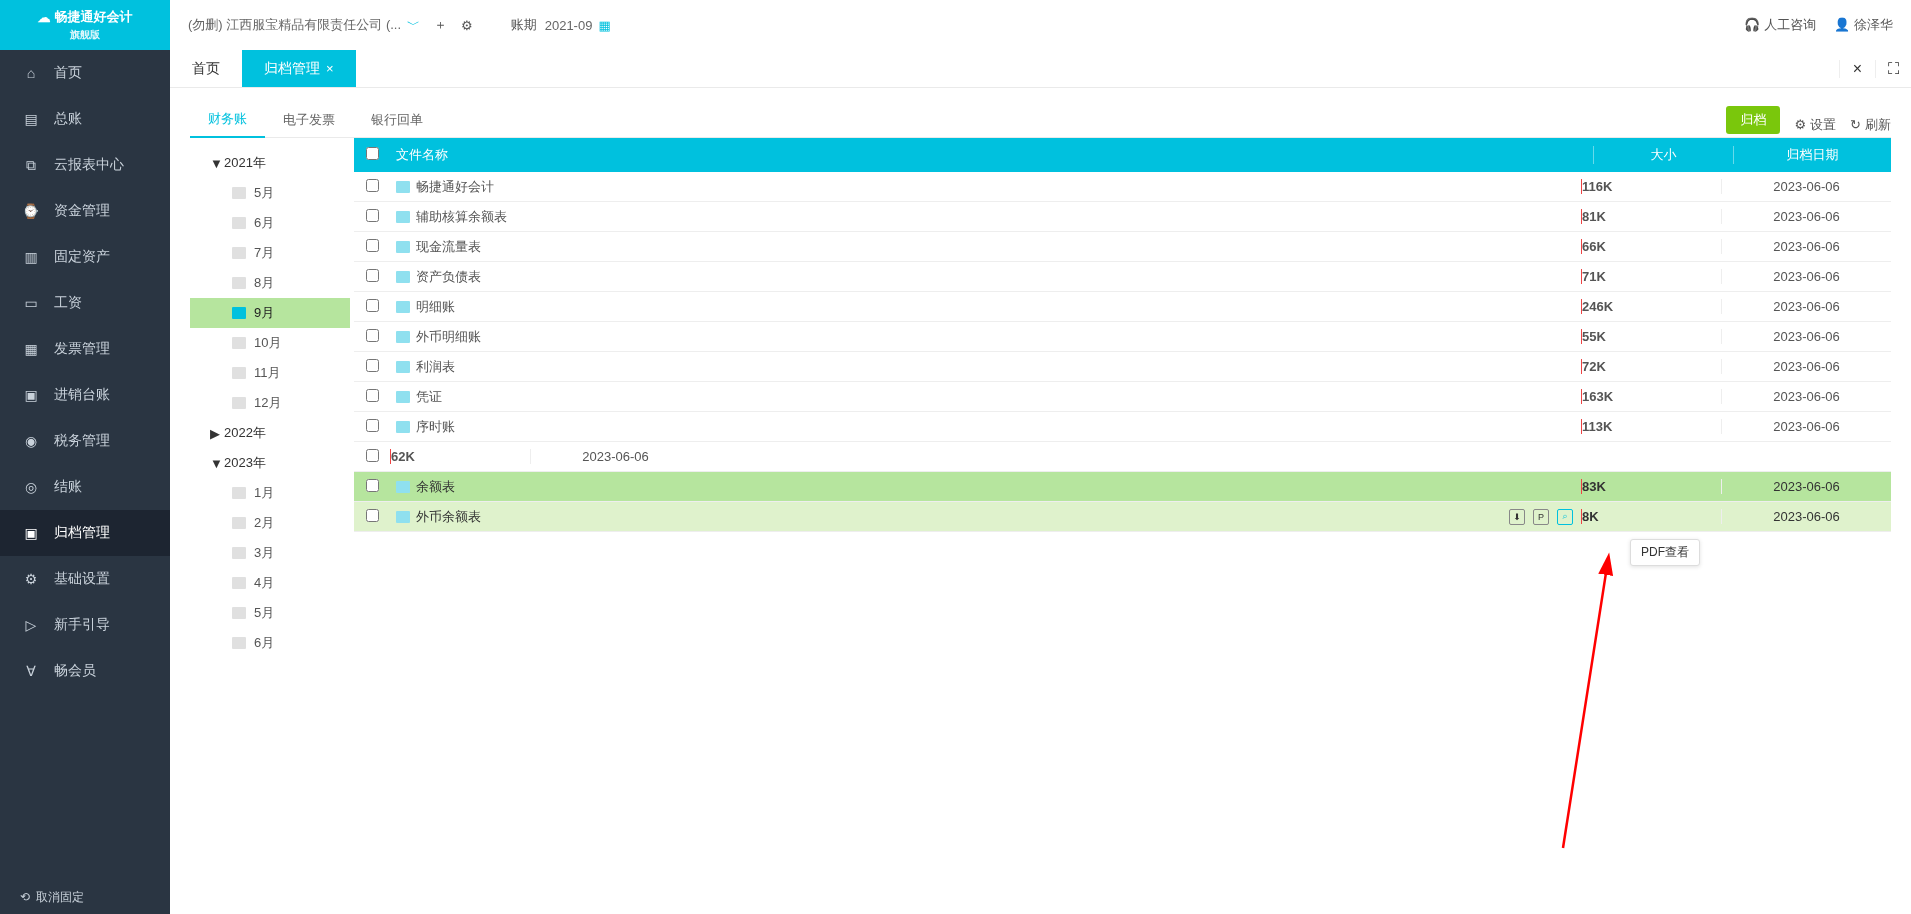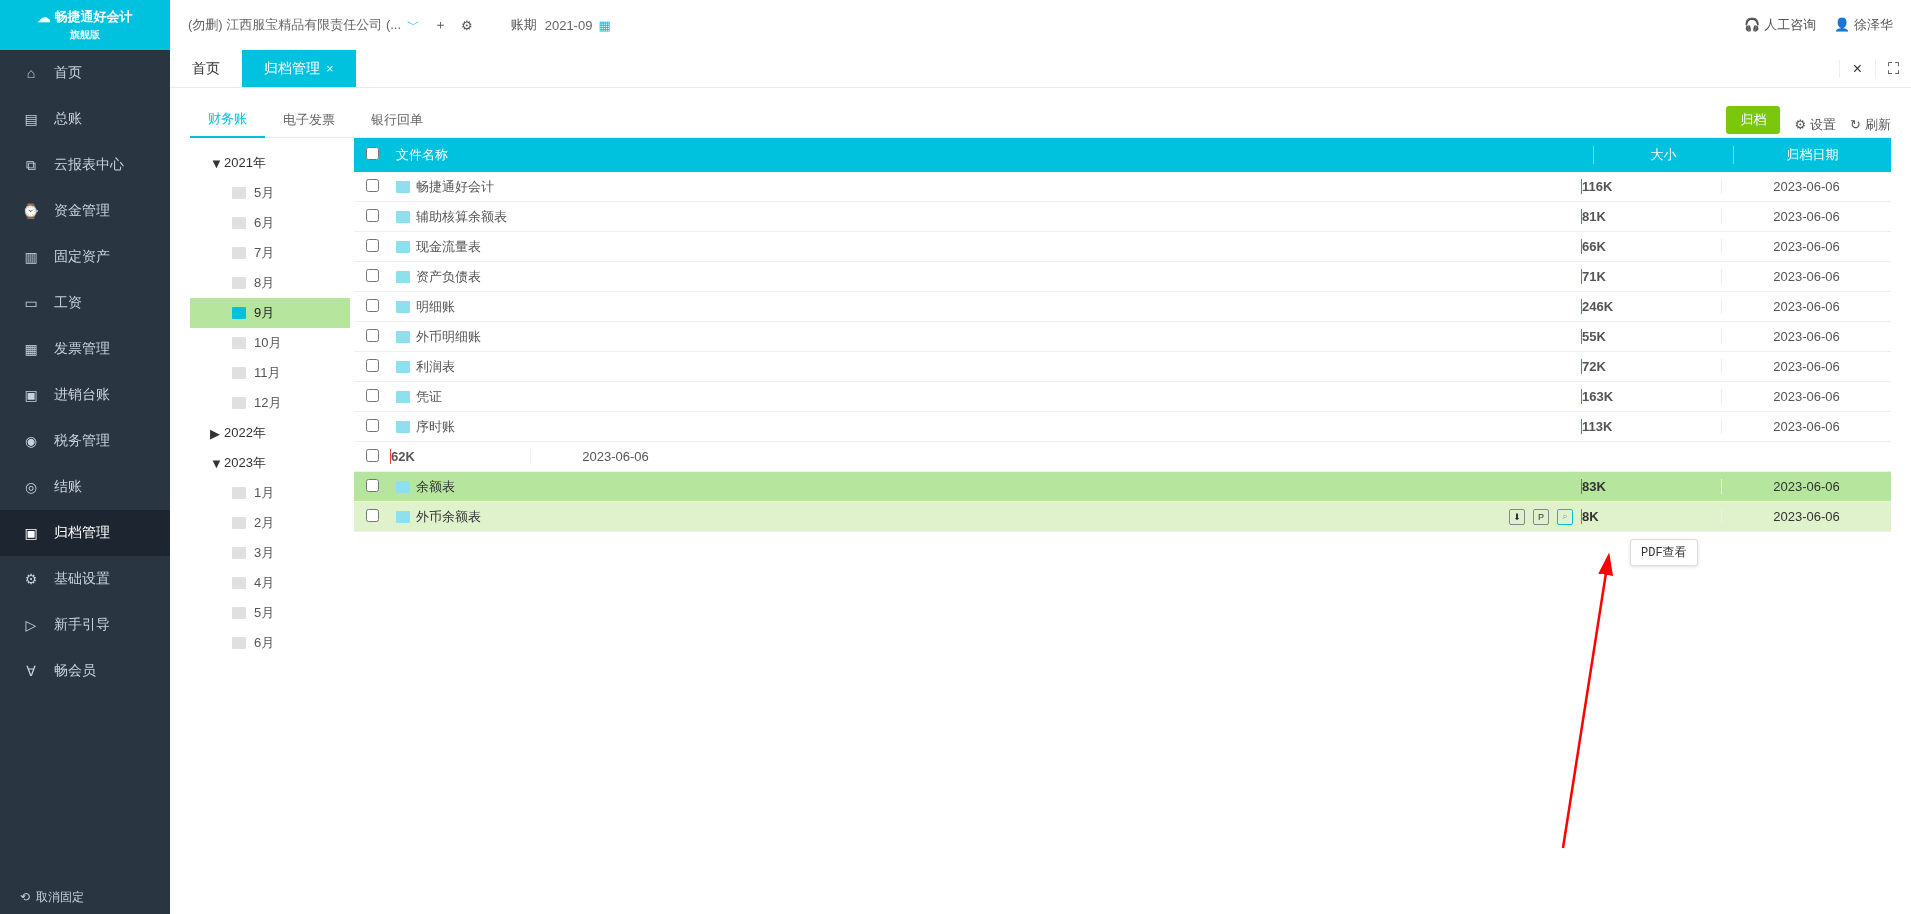--- a/index.html
+++ b/index.html
@@ -67,21 +67,21 @@
 .row .date { width: 170px; text-align: center; border-left: 1px solid #eee; }
 .row .name .row-fld { width: 14px; height: 12px; background: #8fe0ef; display: inline-block; border-radius: 1px; }
 .row.hl1 { background: #b6e59e; color: #333; }
 .row.hl2 { background: #dff2cc; color: #333; }
 
 .row.hl2 .name { position: relative; }
 .row-icons { position: absolute; right: 8px; display: flex; gap: 8px; }
 .row-icn { width: 16px; height: 16px; border: 1px solid #888; border-radius: 2px; display: inline-flex; align-items: center; justify-content: center; font-size: 9px; cursor: pointer; }
 .row-icn.view { border-color: #00c1de; color: #00c1de; }
 
-.tooltip { position: absolute; background: #fff; border: 1px solid #ddd; padding: 4px 10px; border-radius: 3px; font-size: 12px; box-shadow: 0 1px 4px rgba(0,0,0,.12); white-space: nowrap; font-family: Liberation Mono, monospace; }
+.tooltip { position: absolute; background: #fff; border: 1px solid #ddd; padding: 4px 10px; border-radius: 3px; font-size: 12px; box-shadow: 0 1px 4px rgba(0,0,0,.12); white-space: nowrap; }
 
 input[type=checkbox] { width: 13px; height: 13px; }
 
 .arrow-annot { position: absolute; pointer-events: none; }
 </style>
 </head>
 <body>
 
 <div class="sidebar">
   <div class="logo-bar">

